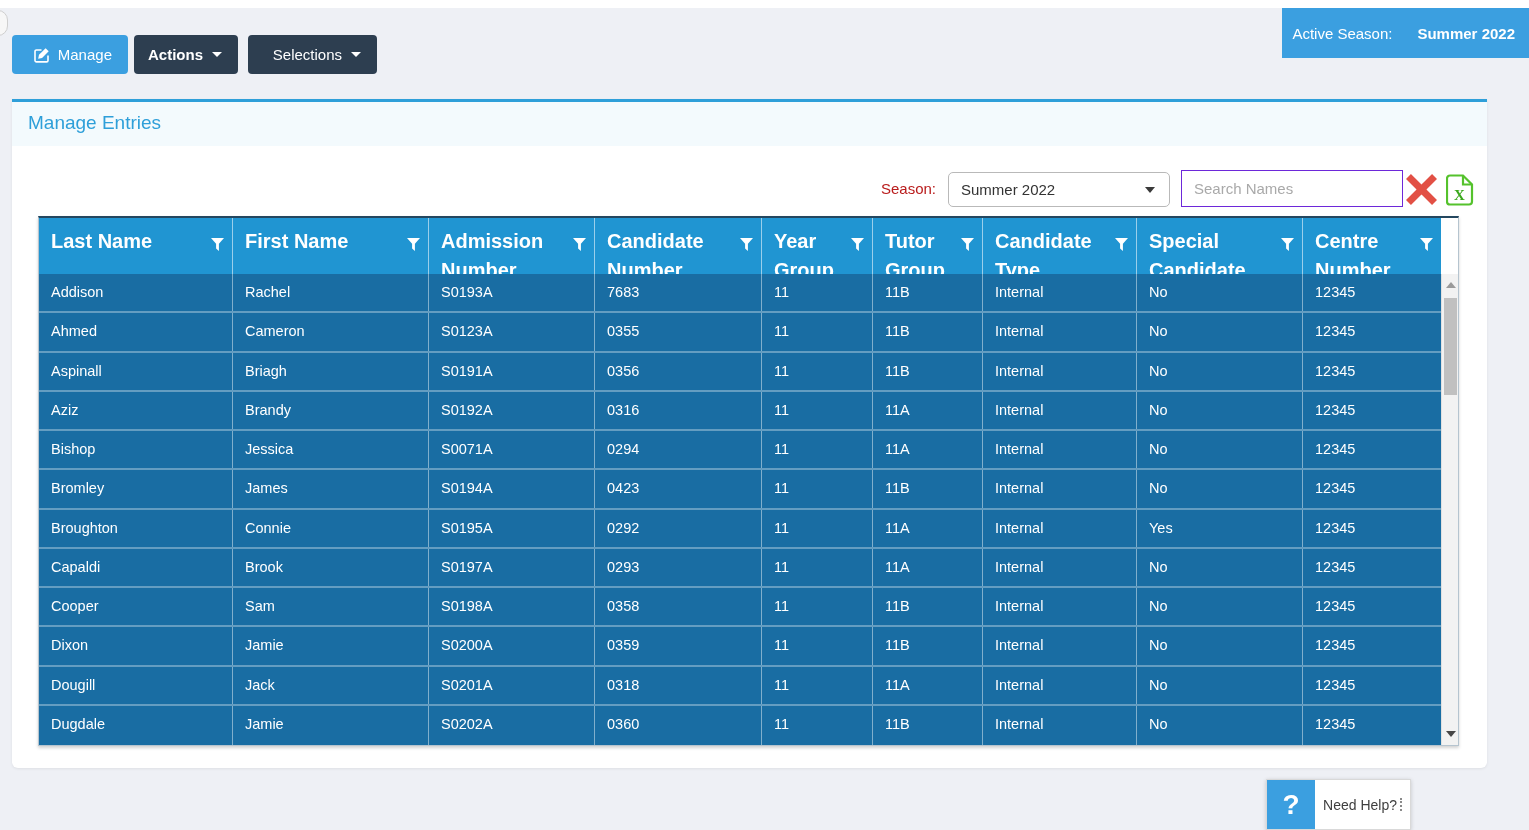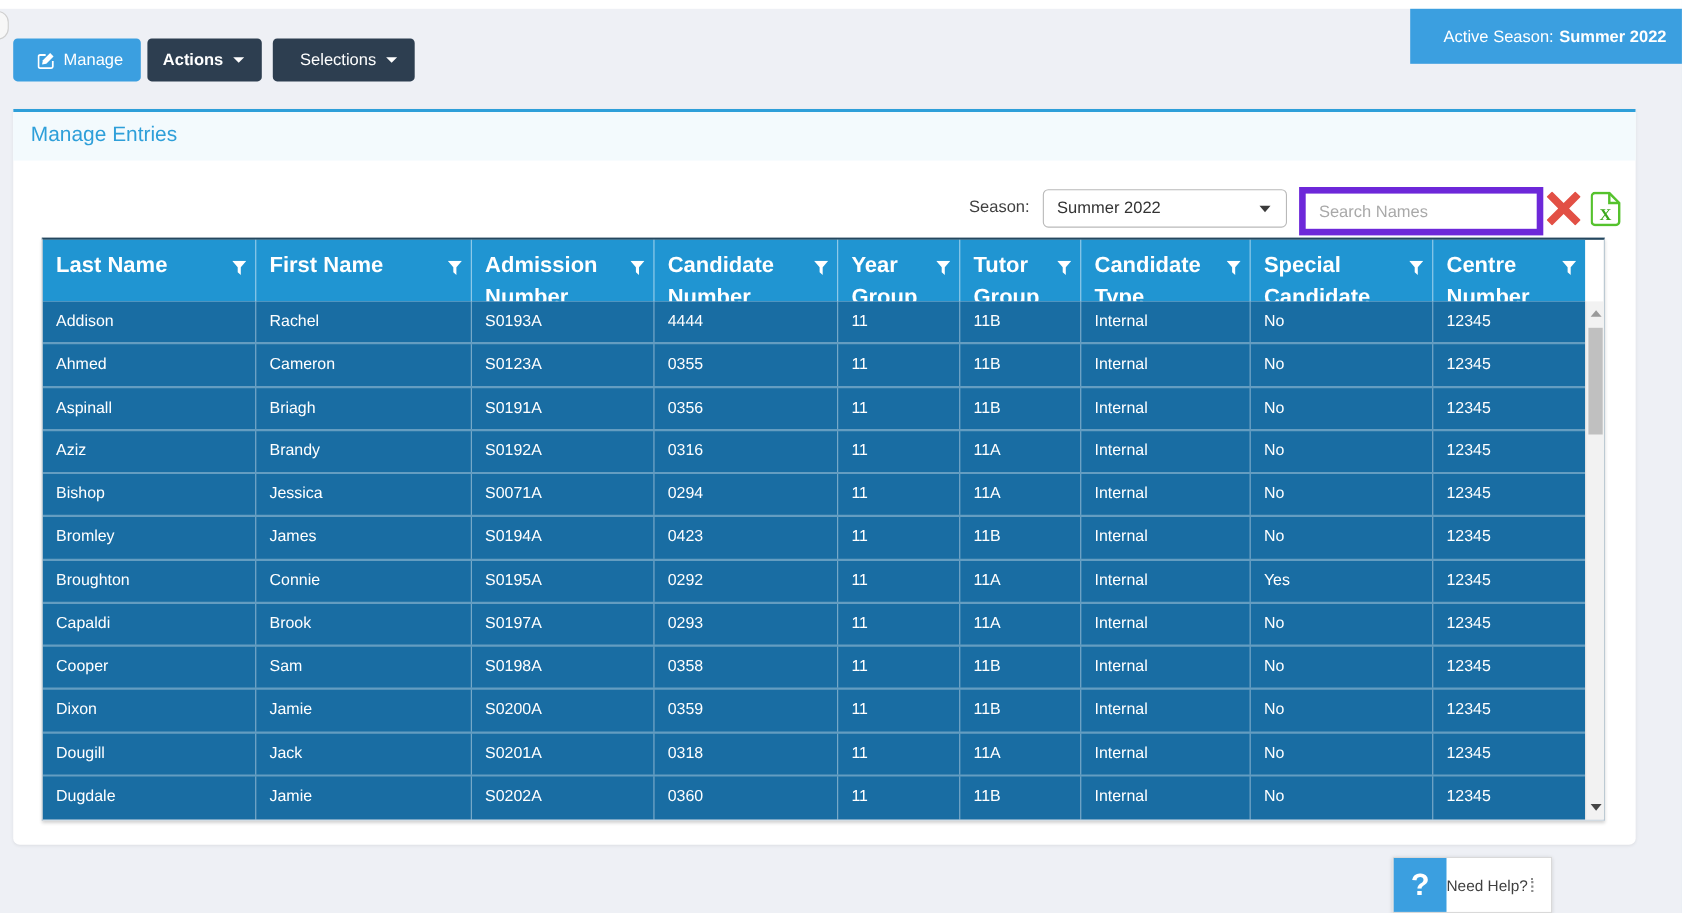--- a/index.html
+++ b/index.html
@@ -19,39 +19,39 @@
   .btn-dark { background:#2d3e50; }
   .btn-actions { left:134px; width:104px;font-weight:bold; }
   .btn-selections { left:248px; width:129px; }
   .btn .ico { display:inline-flex; margin-right:8px; }
   .caret { display:inline-block; width:0; height:0; border-left:5px solid transparent;
       border-right:5px solid transparent; border-top:5px solid #fff; margin-left:9px; }
 
   
   .season-banner { position:absolute; left:1282px; top:8px; width:247px; height:50px;
       background:#3b9fe0; color:#fff; font-size:15px; display:flex; align-items:center;
-      justify-content:flex-end; padding-right:14px; }
+      justify-content:flex-end; padding-right:14px;gap:20px; }
   .season-banner b { font-weight:bold; margin-left:5px; }
 
   
   .panel { position:absolute; left:12px; top:99px; width:1475px; height:669px; background:#fff;
       border-top:3px solid #2e9fd9; border-radius:0 0 6px 6px; box-shadow:0 1px 3px rgba(0,0,0,.07); }
   .panel-title-band { position:absolute; left:0; top:0; width:100%; height:44px; background:#f3fafd; }
   .panel-title { position:absolute; left:16px; top:10px; font-size:19px; color:#2e9fd9; }
 
   
   .season-label { position:absolute; left:860px; top:180px; width:76px; text-align:right;
-      font-size:15px; color:#404040; }
+      font-size:15px; color:#b91c1c; }
   .season-select { position:absolute; left:948px; top:172px; width:222px; height:35px;
       border:1px solid #b9b9b9; border-radius:5px; background:#fff; font-size:15px; color:#333;
       display:flex; align-items:center; padding-left:12px; cursor:pointer; }
   .season-select .sel-caret { position:absolute; right:14px; top:14px; width:0; height:0;
       border-left:5px solid transparent; border-right:5px solid transparent; border-top:6px solid #3a3a3a; }
   .search-input { position:absolute; left:1181px; top:170px; width:222px; height:37px;
-      border:6px solid #6d28d9; font-size:15px; color:#333; padding:16px 12px; outline:none; background:#fff; }
+      border:1px solid #6d28d9; font-size:15px; color:#333; padding:16px 12px; outline:none; background:#fff; }
   .search-input::placeholder { color:#a9a9a9; }
   .clear-x { position:absolute; left:1406px; top:174px; width:31px; height:31px; cursor:pointer; }
   .excel-btn { position:absolute; left:1446px; top:174px; width:28px; height:32px; cursor:pointer; }
 
   
   .table-wrap { position:absolute; left:38px; top:216px; width:1421px;
       box-shadow:0 2px 3px rgba(0,0,0,.18); border:1px solid #b5c4cf; border-top:2px solid #24475f; }
   .thead { display:grid; grid-template-columns:194px 196px 166px 167px 111px 110px 154px 166px 138px;
       background:#2095d2; height:56px; width:1402px; }
   .th { color:#fff; font-weight:bold; font-size:20px; padding:9px 8px 0 12px;
@@ -74,21 +74,21 @@
   .vs-up i { width:0; height:0; border-left:5px solid transparent; border-right:5px solid transparent; border-bottom:6px solid #9a9a9a; }
   .vs-thumb { position:absolute; top:24px; left:2px; width:13px; height:97px; background:#c0c0c0; cursor:grab; }
   .vs-down { position:absolute; bottom:4px; left:0; width:17px; height:14px; display:flex; align-items:center; justify-content:center; cursor:pointer; }
   .vs-down i { width:0; height:0; border-left:5px solid transparent; border-right:5px solid transparent; border-top:6px solid #474747; }
 
   
   .help-widget { position:absolute; left:1266px; top:779px; width:145px; height:51px;
       display:flex; box-shadow:0 1px 4px rgba(0,0,0,.18); background:#fff; border:1px solid #d9d9d9; }
   .help-q { width:48px; height:49px; background:#3b9fe0; color:#fff; font-size:28px; font-weight:bold;
       display:flex; align-items:center; justify-content:center; cursor:pointer; flex:0 0 auto; }
-  .help-text { flex:1; display:flex; align-items:center; font-size:14px; color:#3f3f3f; }
+  .help-text { flex:1; display:flex; align-items:center; justify-content:center; font-size:14px; color:#3f3f3f; }
   .help-cursor { display:inline-block; border-left:2px dotted #8a8a8a; height:13px; margin-left:3px; }
 </style>
 </head>
 <body>
 
 <div id="app">
 
   <div class="top-strip"></div>
   <div class="edge-artifact"></div>
 
@@ -201,21 +201,21 @@
               <path d="M0 0h12L7.3 5.4V12L4.7 9.7V5.4z" fill="#fff"></path>
             </svg></span>
         </div>
       </div>
     <div class="body-wrap">
       <div class="tbody" id="tbody">
           <div class="trow">
             <div class="td">Addison</div>
             <div class="td">Rachel</div>
             <div class="td">S0193A</div>
-            <div class="td">4444</div>
+            <div class="td">7683</div>
             <div class="td">11</div>
             <div class="td">11B</div>
             <div class="td">Internal</div>
             <div class="td">No</div>
             <div class="td">12345</div>
           </div>
           <div class="trow">
             <div class="td">Ahmed</div>
             <div class="td">Cameron</div>
             <div class="td">S0123A</div>

